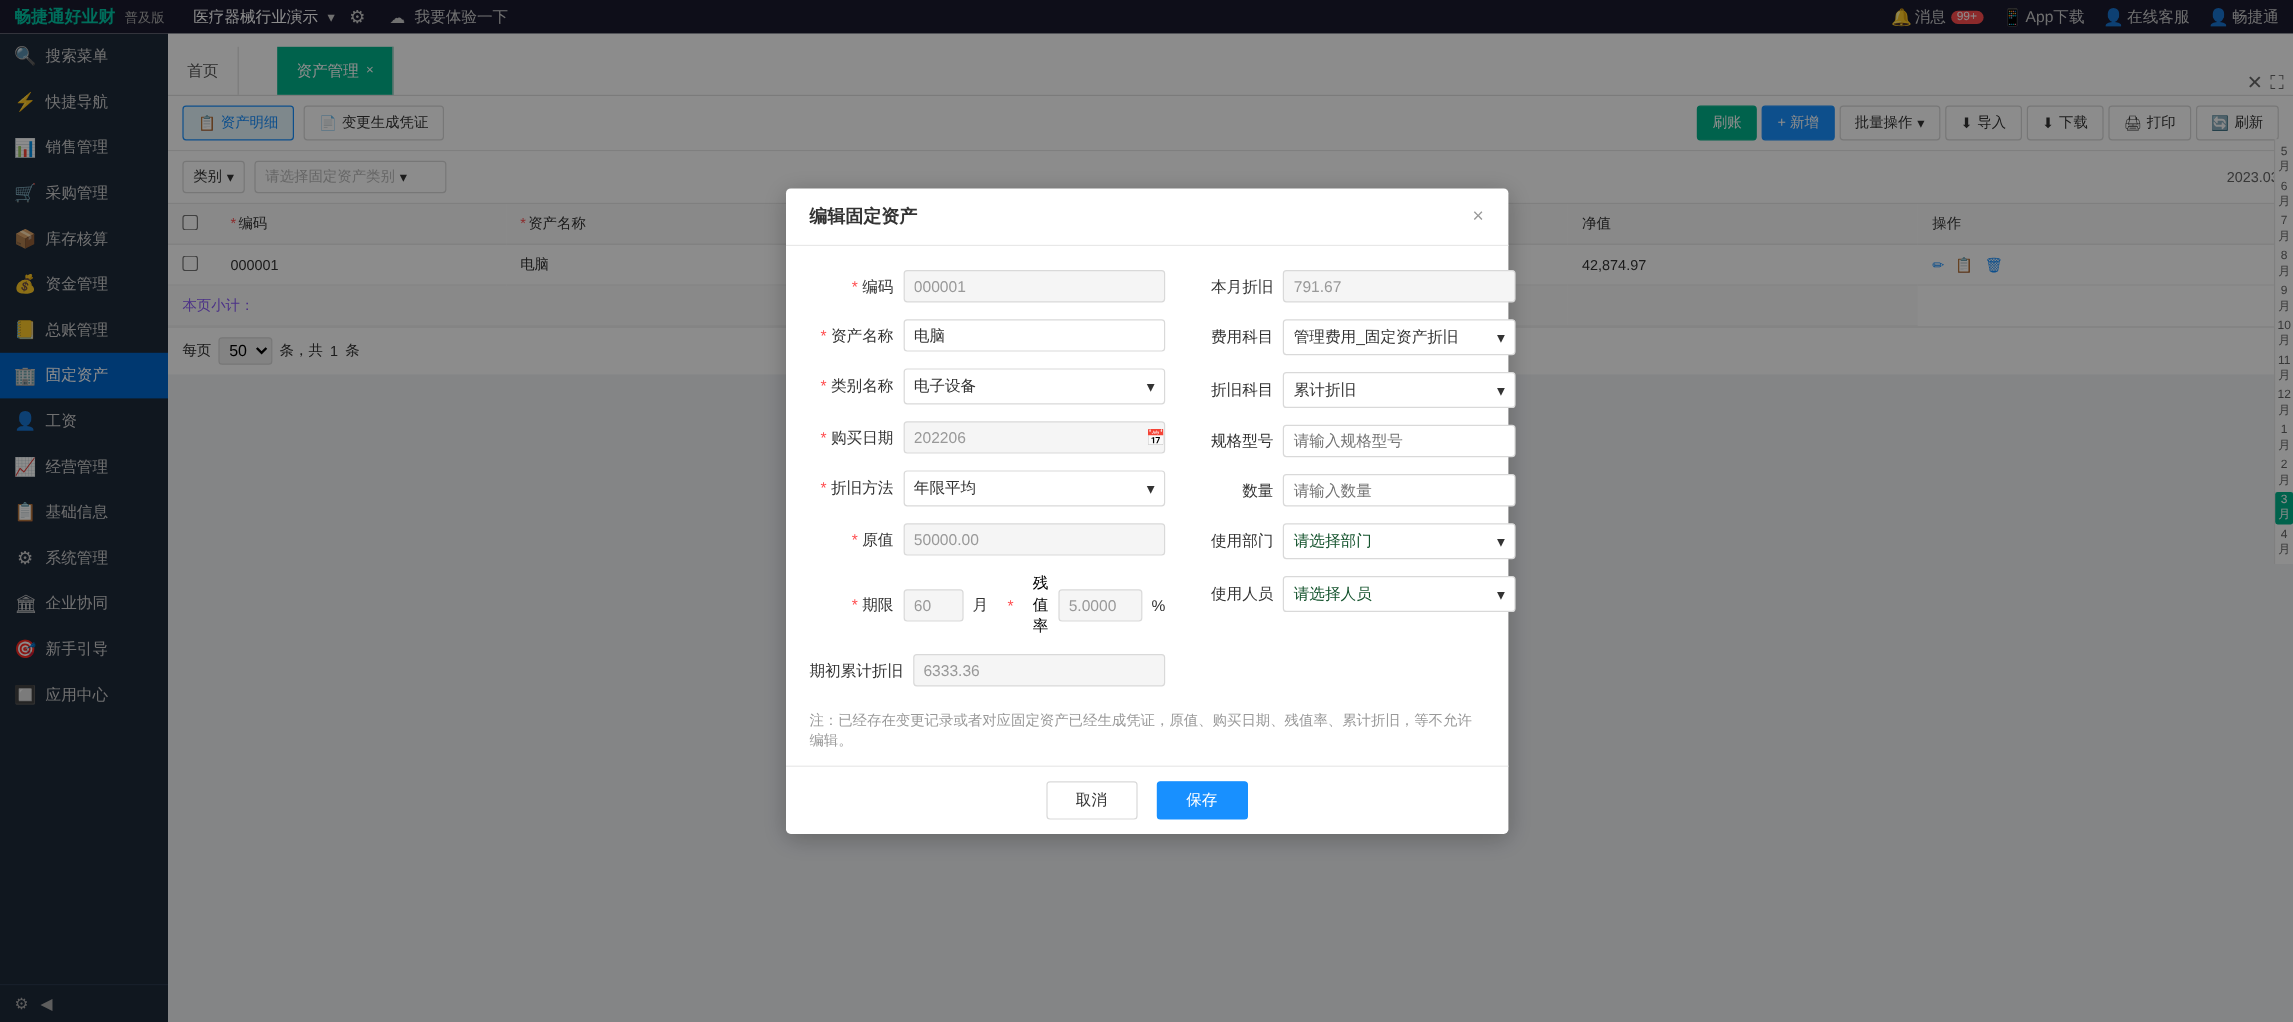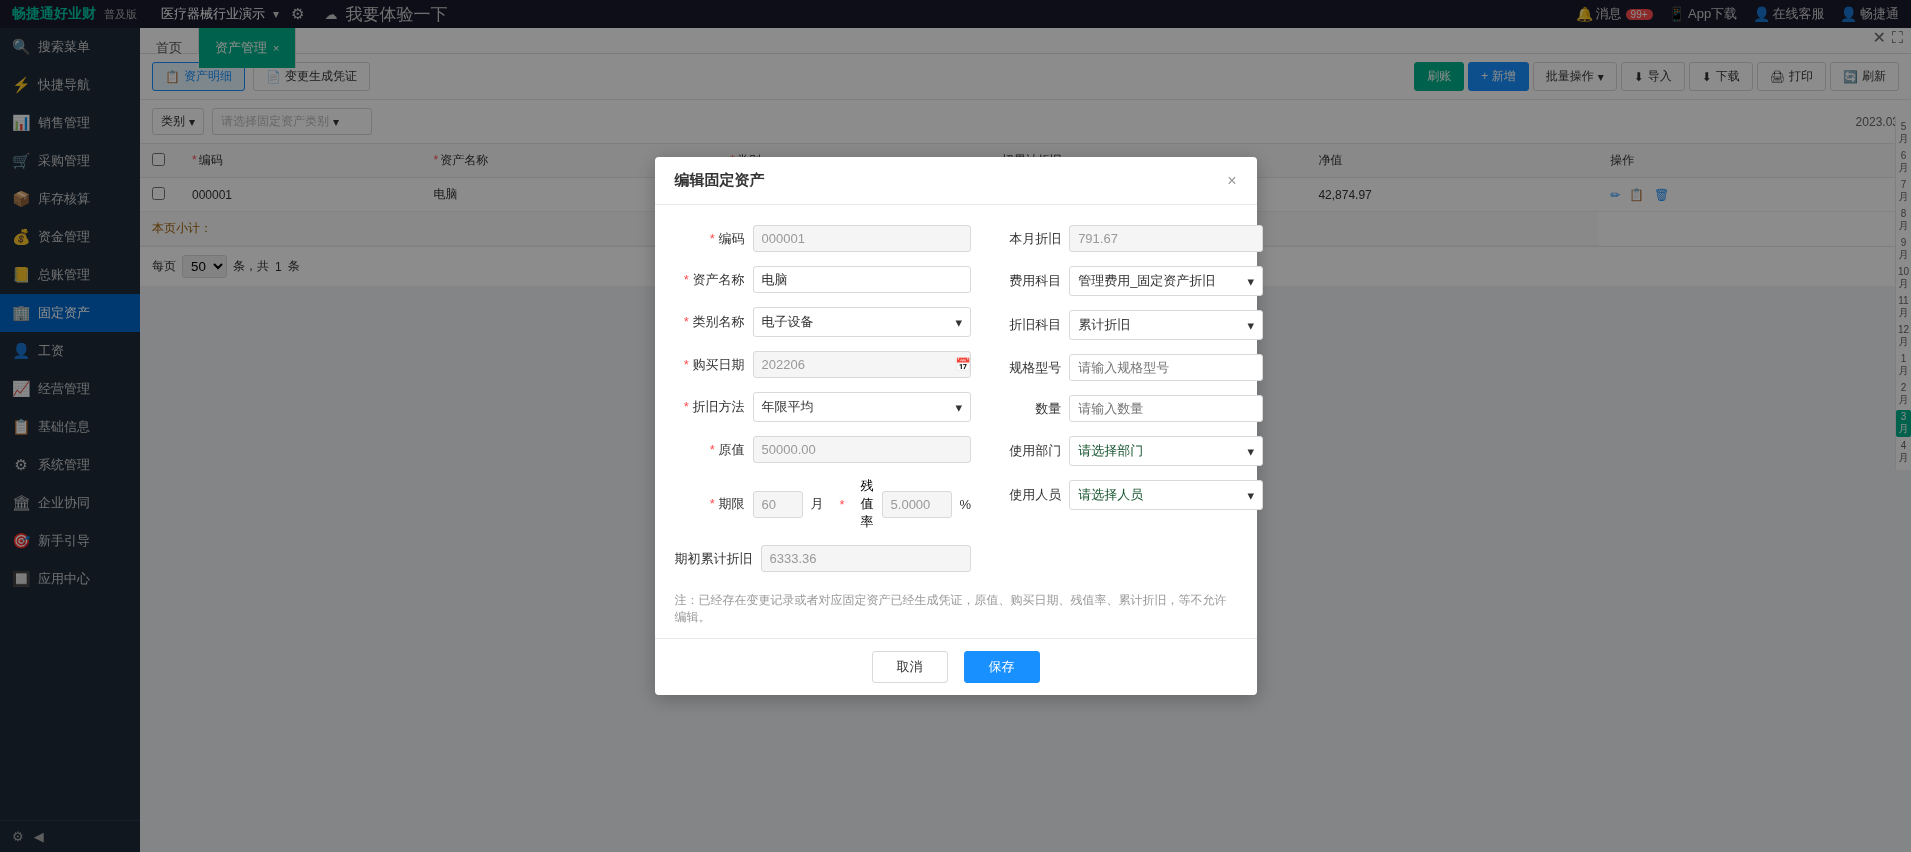--- a/index.html
+++ b/index.html
@@ -4,21 +4,21 @@
   <style>
     * { box-sizing: border-box; margin: 0; padding: 0; }
     body { font-family: 'Microsoft YaHei', Arial, sans-serif; font-size: 13px; background: #f0f2f5; overflow: hidden; }
 
     
     .app-container { display: flex; flex-direction: column; height: 852px; width: 1911px; }
     .top-bar { height: 28px; background: #1a1a2e; display: flex; align-items: center; padding: 0 12px; color: #fff; flex-shrink: 0; }
     .main-area { display: flex; flex: 1; overflow: hidden; }
     .sidebar { width: 140px; background: #1e2a3a; flex-shrink: 0; display: flex; flex-direction: column; overflow-y: auto; }
     .content-area { flex: 1; display: flex; flex-direction: column; overflow: hidden; background: #f0f2f5; }
-    .tabs-bar { height: 26px; background: #fff; display: flex; align-items: flex-start; border-bottom: 1px solid #e0e0e0; padding-left: 0; flex-shrink: 0; }
+    .tabs-bar { height: 52px; background: #fff; display: flex; align-items: flex-end; border-bottom: 1px solid #e0e0e0; padding-left: 0; flex-shrink: 0; gap: 32px; }
     .tab-item { height: 40px; display: flex; align-items: center; padding: 0 16px; cursor: pointer; font-size: 13px; color: #555; border-right: 1px solid #e0e0e0; }
     .tab-item.active { background: #00b38a; color: #fff; }
     .tab-item .close-tab { margin-left: 6px; font-size: 11px; cursor: pointer; }
     .tab-home { padding: 0 16px; color: #555; font-size: 13px; border-right: 1px solid #e0e0e0; height: 40px; display: flex; align-items: center; }
     .page-content { flex: 1; overflow: auto; padding: 12px; position: relative; }
 
     
     .top-bar-left { display: flex; align-items: center; gap: 8px; flex: 1; }
     .top-bar-right { display: flex; align-items: center; gap: 16px; color: #ccc; font-size: 13px; }
     .badge { background: #ff4d4f; color: #fff; border-radius: 10px; padding: 0 5px; font-size: 10px; margin-left: 2px; }
@@ -41,21 +41,21 @@
 
     
     .filter-row { background: #fff; padding: 8px 12px; display: flex; align-items: center; gap: 8px; border-bottom: 1px solid #e8e8e8; flex-shrink: 0; }
     .filter-select { padding: 4px 8px; border: 1px solid #d9d9d9; border-radius: 3px; font-size: 12px; color: #333; background: #fff; cursor: pointer; display: flex; align-items: center; gap: 4px; }
 
     
     .data-table { width: 100%; border-collapse: collapse; background: #fff; font-size: 12px; }
     .data-table th { background: #fafafa; padding: 8px 12px; border-bottom: 1px solid #e8e8e8; text-align: left; color: #333; font-weight: normal; }
     .data-table td { padding: 8px 12px; border-bottom: 1px solid #f0f0f0; color: #333; }
     .data-table .required-star { color: #ff4d4f; margin-right: 2px; }
-    .summary-row td { color: #a16207; font-size: 12px; background: #fafafa; }
+    .summary-row td { color: #8b5cf6; font-size: 12px; background: #fafafa; }
 
     
     .modal-overlay { position: fixed; top: 0; left: 0; right: 0; bottom: 0; background: rgba(0,0,0,0.45); z-index: 1000; display: flex; align-items: center; justify-content: center; }
     .modal { background: #fff; border-radius: 4px; width: 602px; box-shadow: 0 4px 20px rgba(0,0,0,0.25); }
     .modal-header { padding: 14px 20px; border-bottom: 1px solid #e8e8e8; display: flex; justify-content: space-between; align-items: center; }
     .modal-title { font-size: 15px; font-weight: bold; color: #333; }
     .modal-close { cursor: pointer; color: #999; font-size: 16px; }
     .modal-body { padding: 20px; display: grid; grid-template-columns: 1fr 1fr; gap: 16px 20px; }
     .form-row { display: flex; align-items: center; gap: 8px; }
     .form-label { color: #333; font-size: 13px; min-width: 70px; text-align: right; white-space: nowrap; }
@@ -81,21 +81,21 @@
 <div class="app-container">
 
   <div class="top-bar">
     <div class="top-bar-left">
       <span style="color:#00c9a7;font-weight:bold;font-size:14px;">畅捷通好业财</span>
       <span style="color:#aaa;font-size:11px;">普及版</span>
       <span style="color:#fff;font-size:13px;margin-left:16px;cursor:pointer;">医疗器械行业演示</span>
       <span style="color:#ccc;font-size:12px;cursor:pointer;">▾</span>
       <span style="color:#ccc;font-size:15px;cursor:pointer;margin-left:4px;">⚙</span>
       <span style="color:#ccc;font-size:13px;cursor:pointer;margin-left:12px;">☁</span>
-      <span style="color:#ccc;font-size:17px;cursor:pointer;">我要体验一下</span>
+      <span style="color:#ccc;font-size:13px;cursor:pointer;">我要体验一下</span>
     </div>
     <div class="top-bar-right">
       <span style="cursor:pointer;display:flex;align-items:center;gap:2px;">
         <span style="font-size:14px;">🔔</span>
         <span>消息</span>
         <span class="badge">99+</span>
       </span>
       <span style="cursor:pointer;display:flex;align-items:center;gap:2px;">
         <span style="font-size:14px;">📱</span>
         <span>App下载</span>

